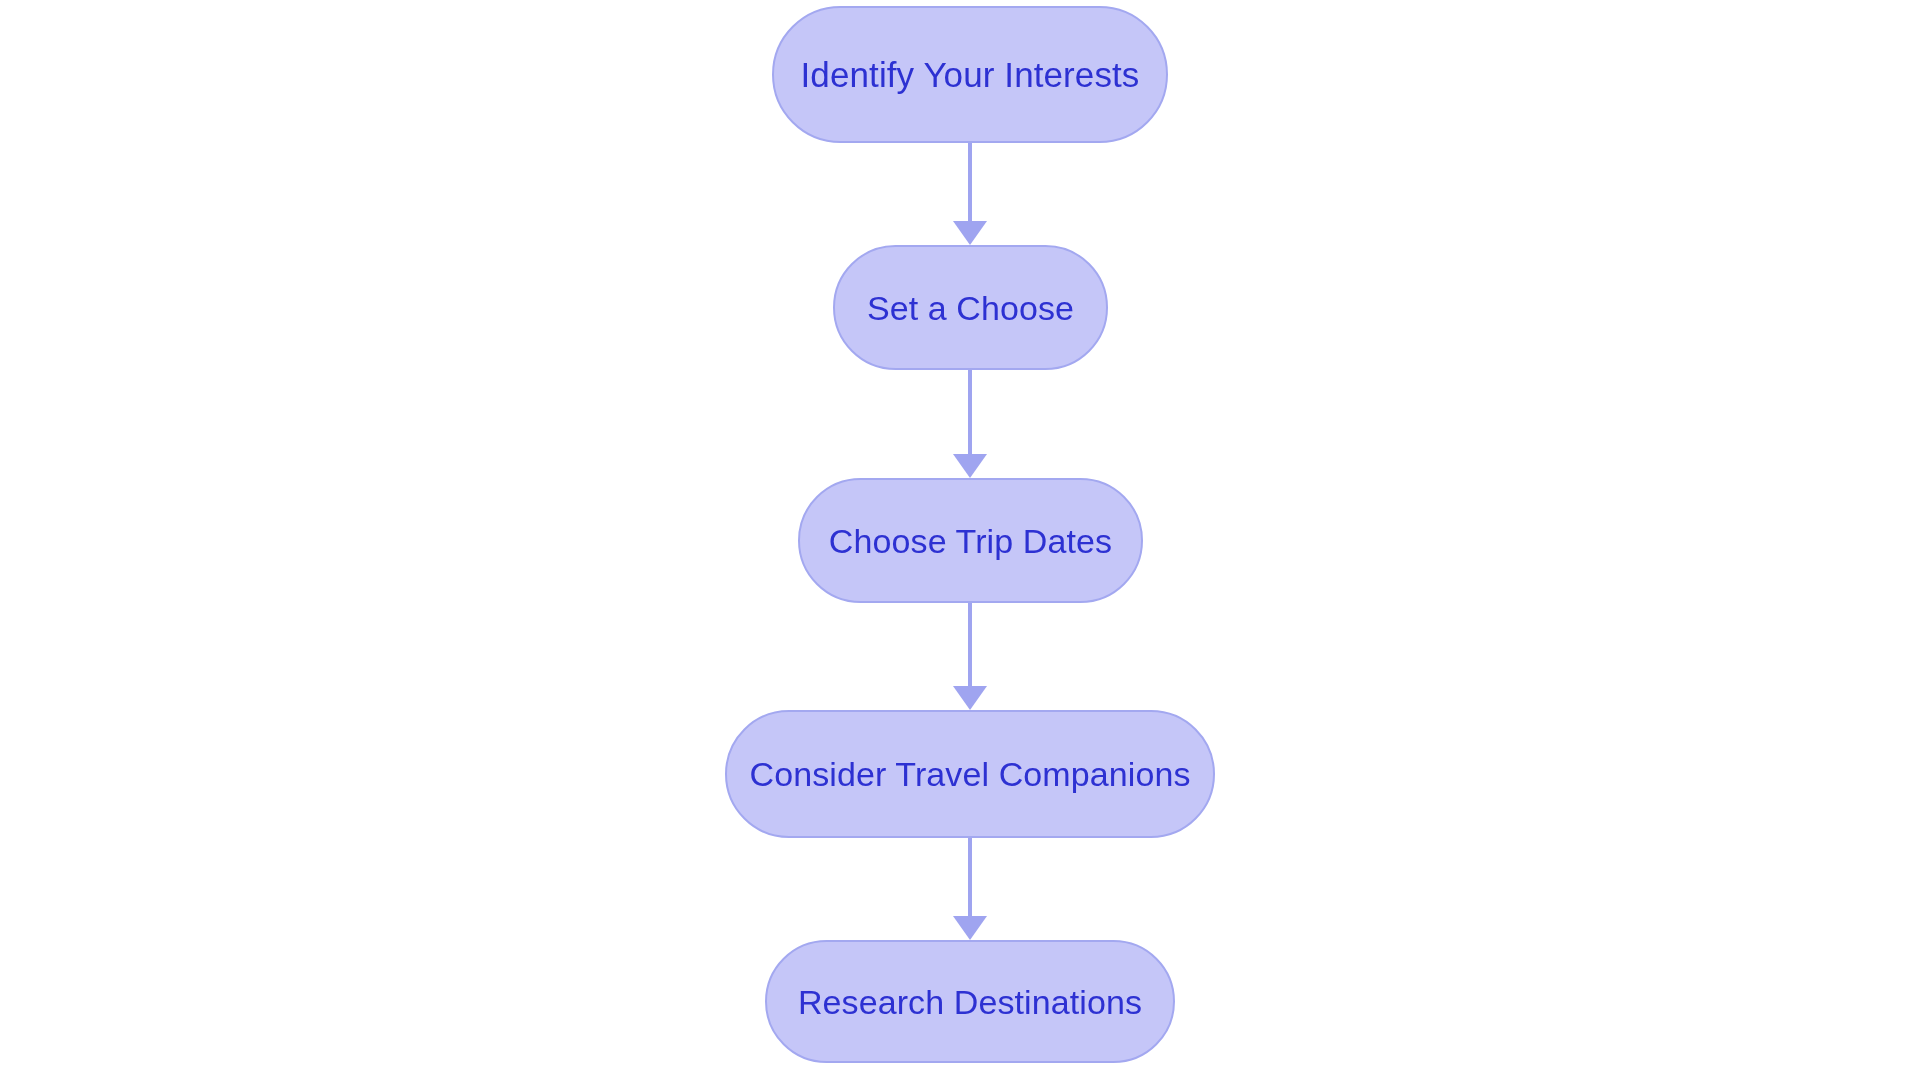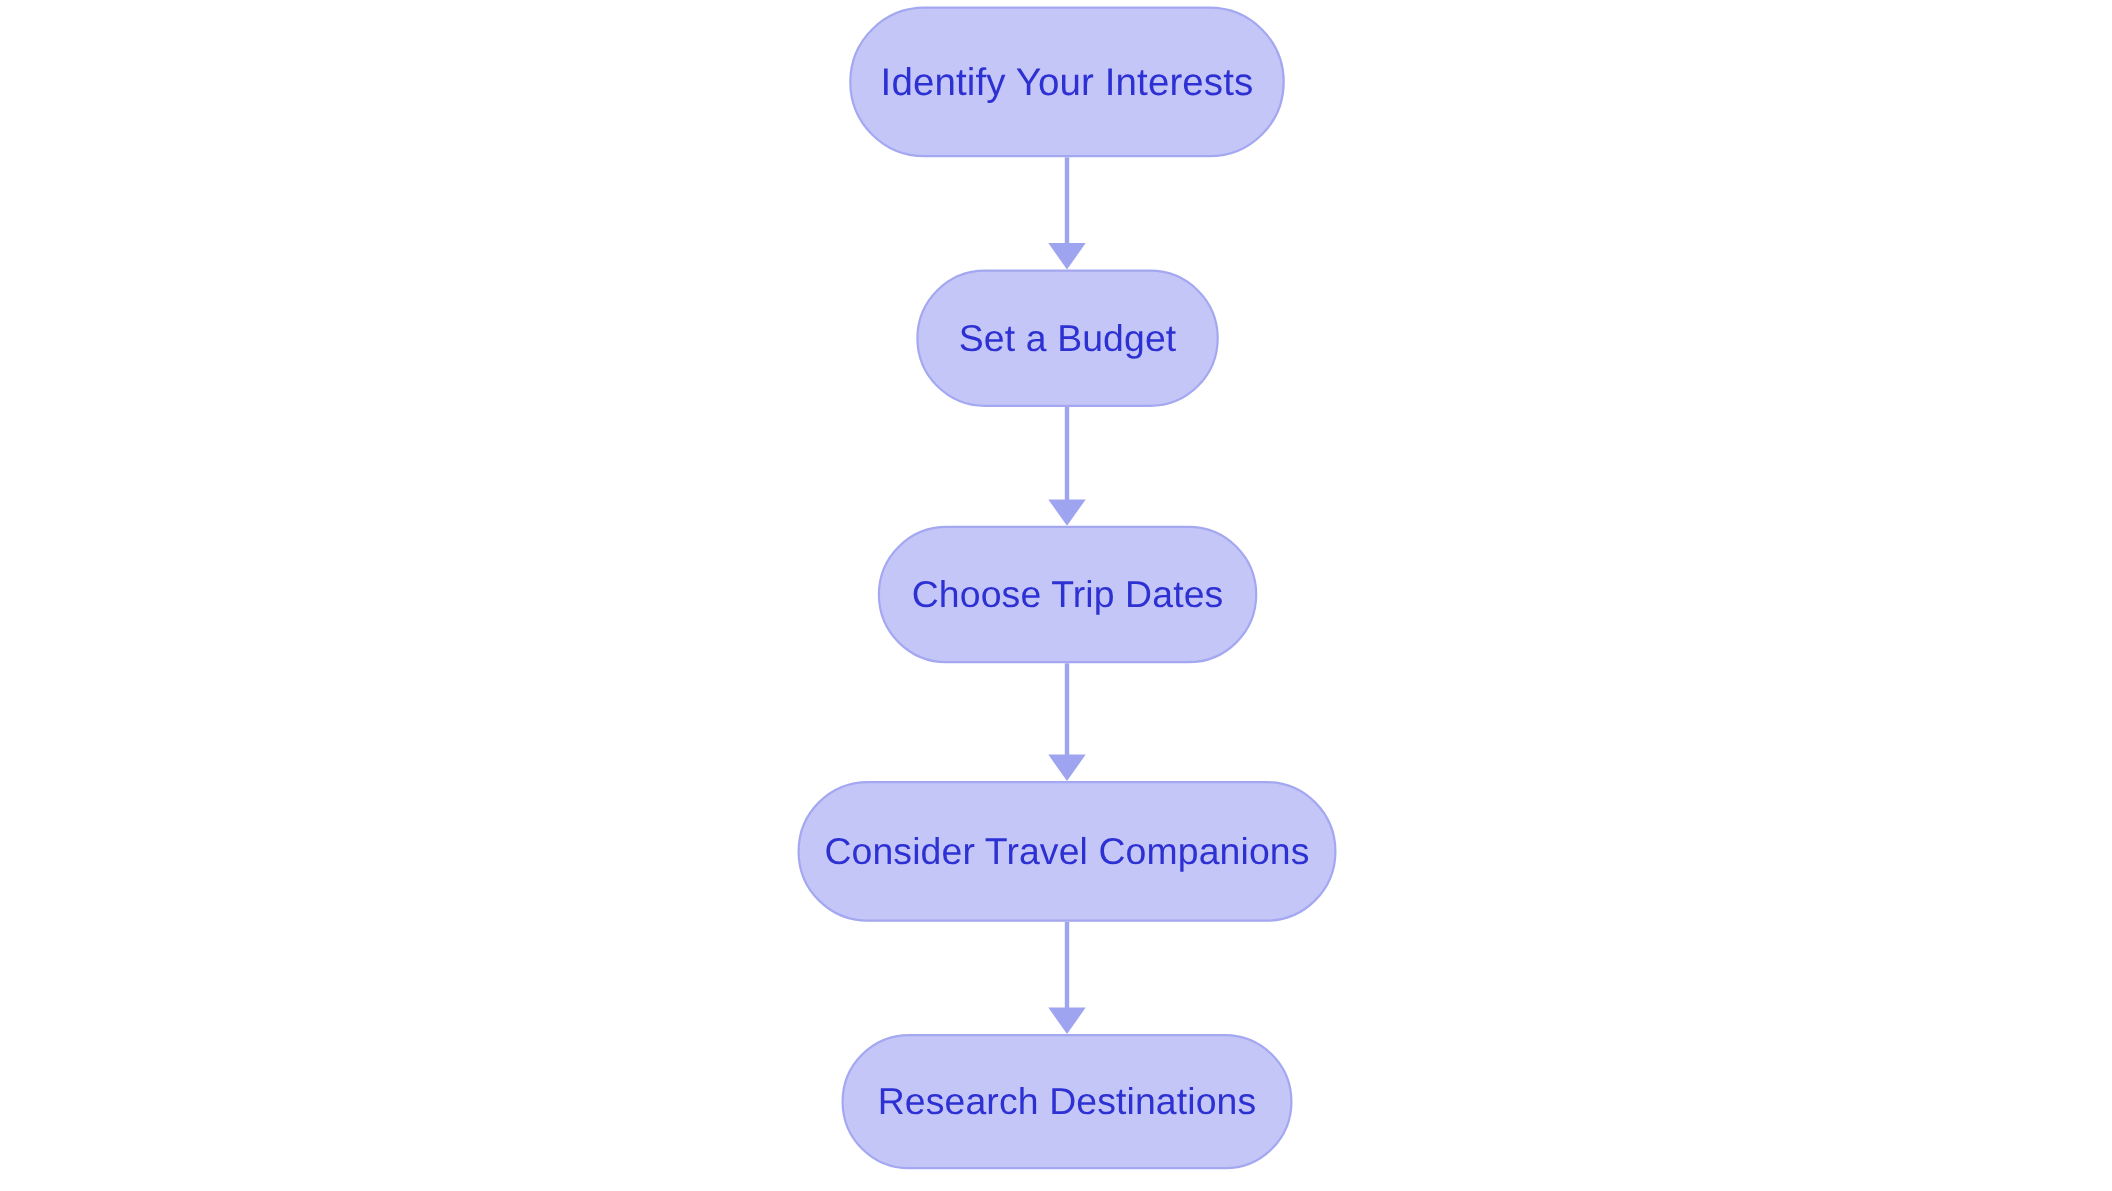--- a/index.html
+++ b/index.html
@@ -95,21 +95,21 @@
       <line class="connector-line" x1="970" y1="838" x2="970" y2="923"></line>
       <polygon class="connector-head" points="970,940 953,916 987,916"></polygon>
     </g>
   </svg>
 
   <div id="node-1" class="flow-node">
     <span class="node-label">Identify Your Interests</span>
   </div>
 
   <div id="node-2" class="flow-node">
-    <span class="node-label">Set a Budget</span>
+    <span class="node-label">Set a Choose</span>
   </div>
 
   <div id="node-3" class="flow-node">
     <span class="node-label">Choose Trip Dates</span>
   </div>
 
   <div id="node-5" class="flow-node">
     <span class="node-label">Research Destinations</span>
   </div>
 

